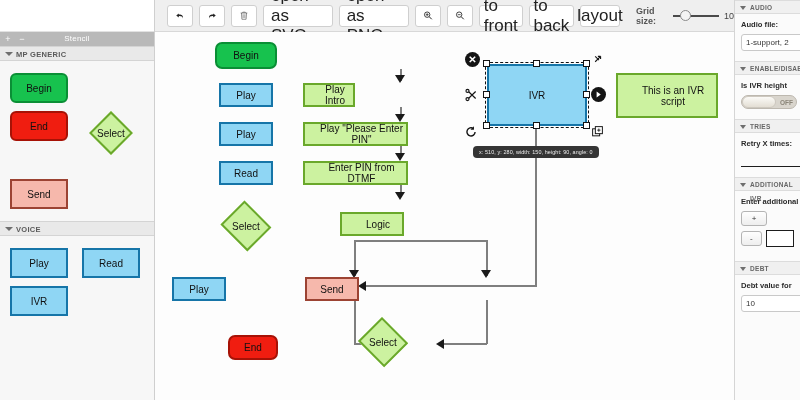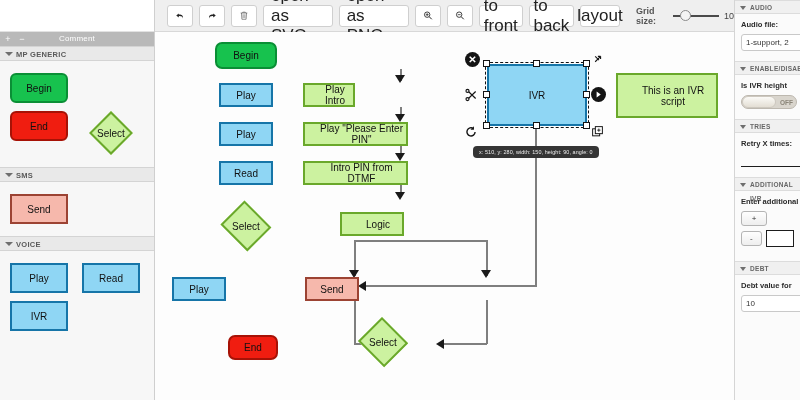--- a/index.html
+++ b/index.html
@@ -406,21 +406,21 @@
 <body>
 
 <div id="app">
 
   <div class="stencil-panel">
     <div class="stencil-topgap"></div>
 
     <div class="stencil-header">
       <span class="plus">+</span>
       <span class="minus">−</span>
-      <span>Comment</span>
+      <span>Stencil</span>
     </div>
 
     <div class="group-header">
       <span class="tri"></span>
       <span>MP GENERIC</span>
     </div>
     <div class="group-body">
       <div class="stencil-row">
         <div class="sh sh-begin">
           <span>Begin</span>
@@ -430,24 +430,20 @@
         <div class="sh sh-end">
           <span>End</span>
         </div>
         <div class="diamond-wrap">
           <div class="diamond"></div>
           <div class="diamond-label">Select</div>
         </div>
       </div>
     </div>
 
-    <div class="group-header">
-      <span class="tri"></span>
-      <span>SMS</span>
-    </div>
     <div class="group-body">
       <div class="stencil-row">
         <div class="sh sh-send">
           <span>Send</span>
         </div>
       </div>
     </div>
 
     <div class="group-header">
       <span class="tri"></span>
@@ -566,21 +562,21 @@
         <span>Read</span>
       </div>
 
       <div class="node n-green" style="left:148px; top:51px;  width:52px;  height:24px;">
         <span>Play Intro</span>
       </div>
       <div class="node n-green" style="left:148px; top:90px;  width:105px; height:24px;">
         <span>Play "Please Enter PIN"</span>
       </div>
       <div class="node n-green" style="left:148px; top:129px; width:105px; height:24px;">
-        <span>Intro PIN from DTMF</span>
+        <span>Enter PIN from DTMF</span>
       </div>
       <div class="node n-green" style="left:185px; top:180px; width:64px;  height:24px;">
         <span>Logic</span>
       </div>
 
       <div class="node n-blue" style="left:17px;  top:245px; width:54px;  height:24px;">
         <span>Play</span>
       </div>
       <div class="node n-send" style="left:150px; top:245px; width:54px;  height:24px;">
         <span>Send</span>

